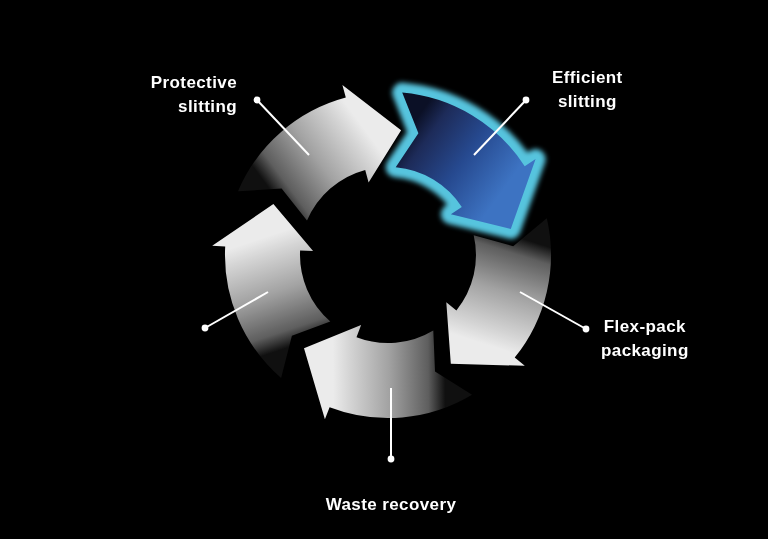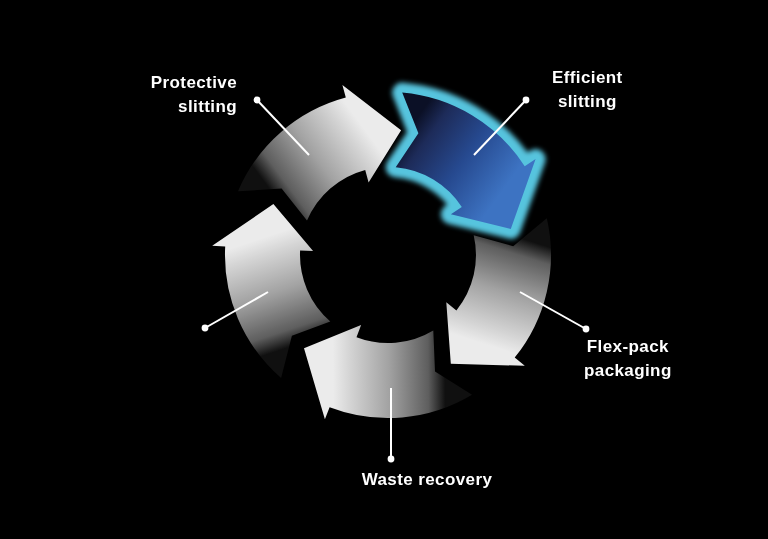--- a/index.html
+++ b/index.html
@@ -106,23 +106,23 @@
   <div class="step-label align-right" style="right:531px; top:71px;">
     <span>Protective</span>
     <span>slitting</span>
   </div>
 
   <div class="step-label align-left" style="left:552px; top:66px;">
     <span>Efficient</span>
     <span>slitting</span>
   </div>
 
-  <div class="step-label align-left" style="left:584px; top:315px;margin-top:20px;">
+  <div class="step-label align-left" style="left:601px; top:315px;">
     <span>Flex-pack</span>
     <span>packaging</span>
   </div>
 
-  <div class="step-label align-center" style="left:391px; top:468px;margin-left:36px;">
+  <div class="step-label align-center" style="left:391px; top:493px;">
     <span>Waste recovery</span>
   </div>
 
 
 </div>
 
 </body></html>

